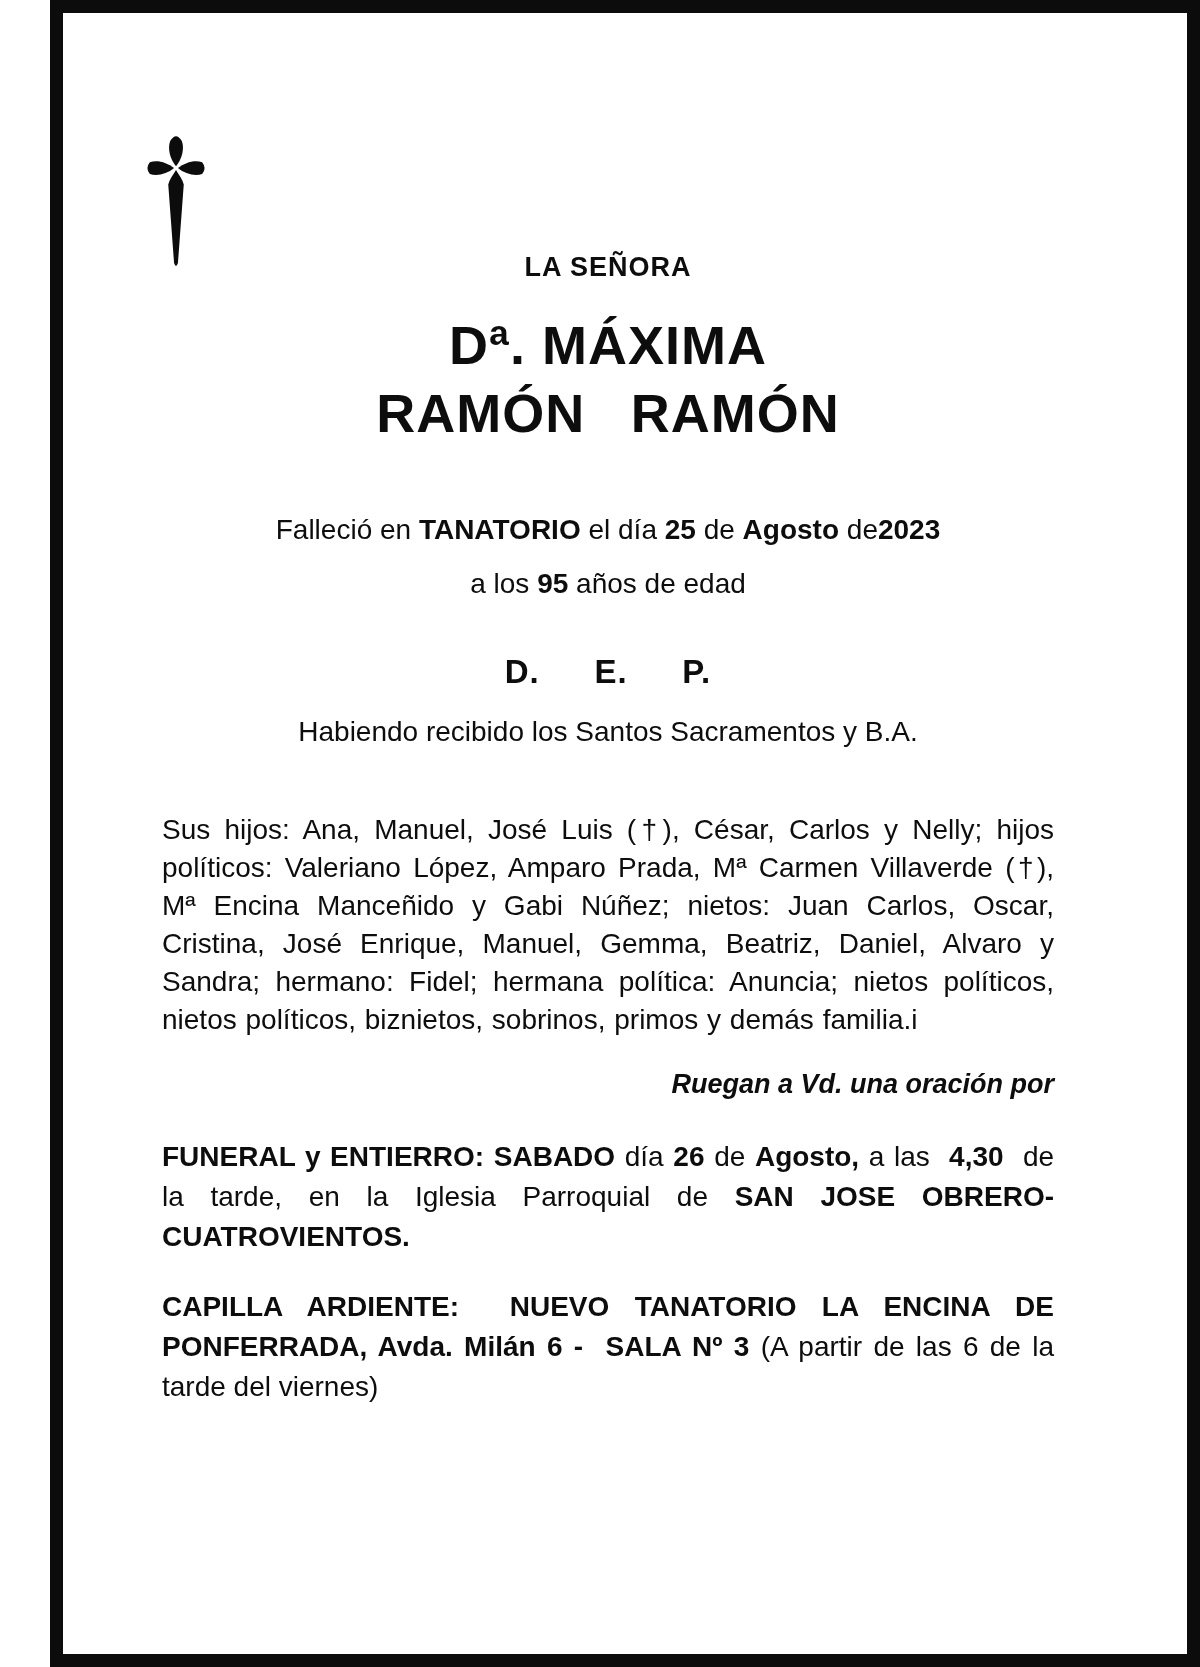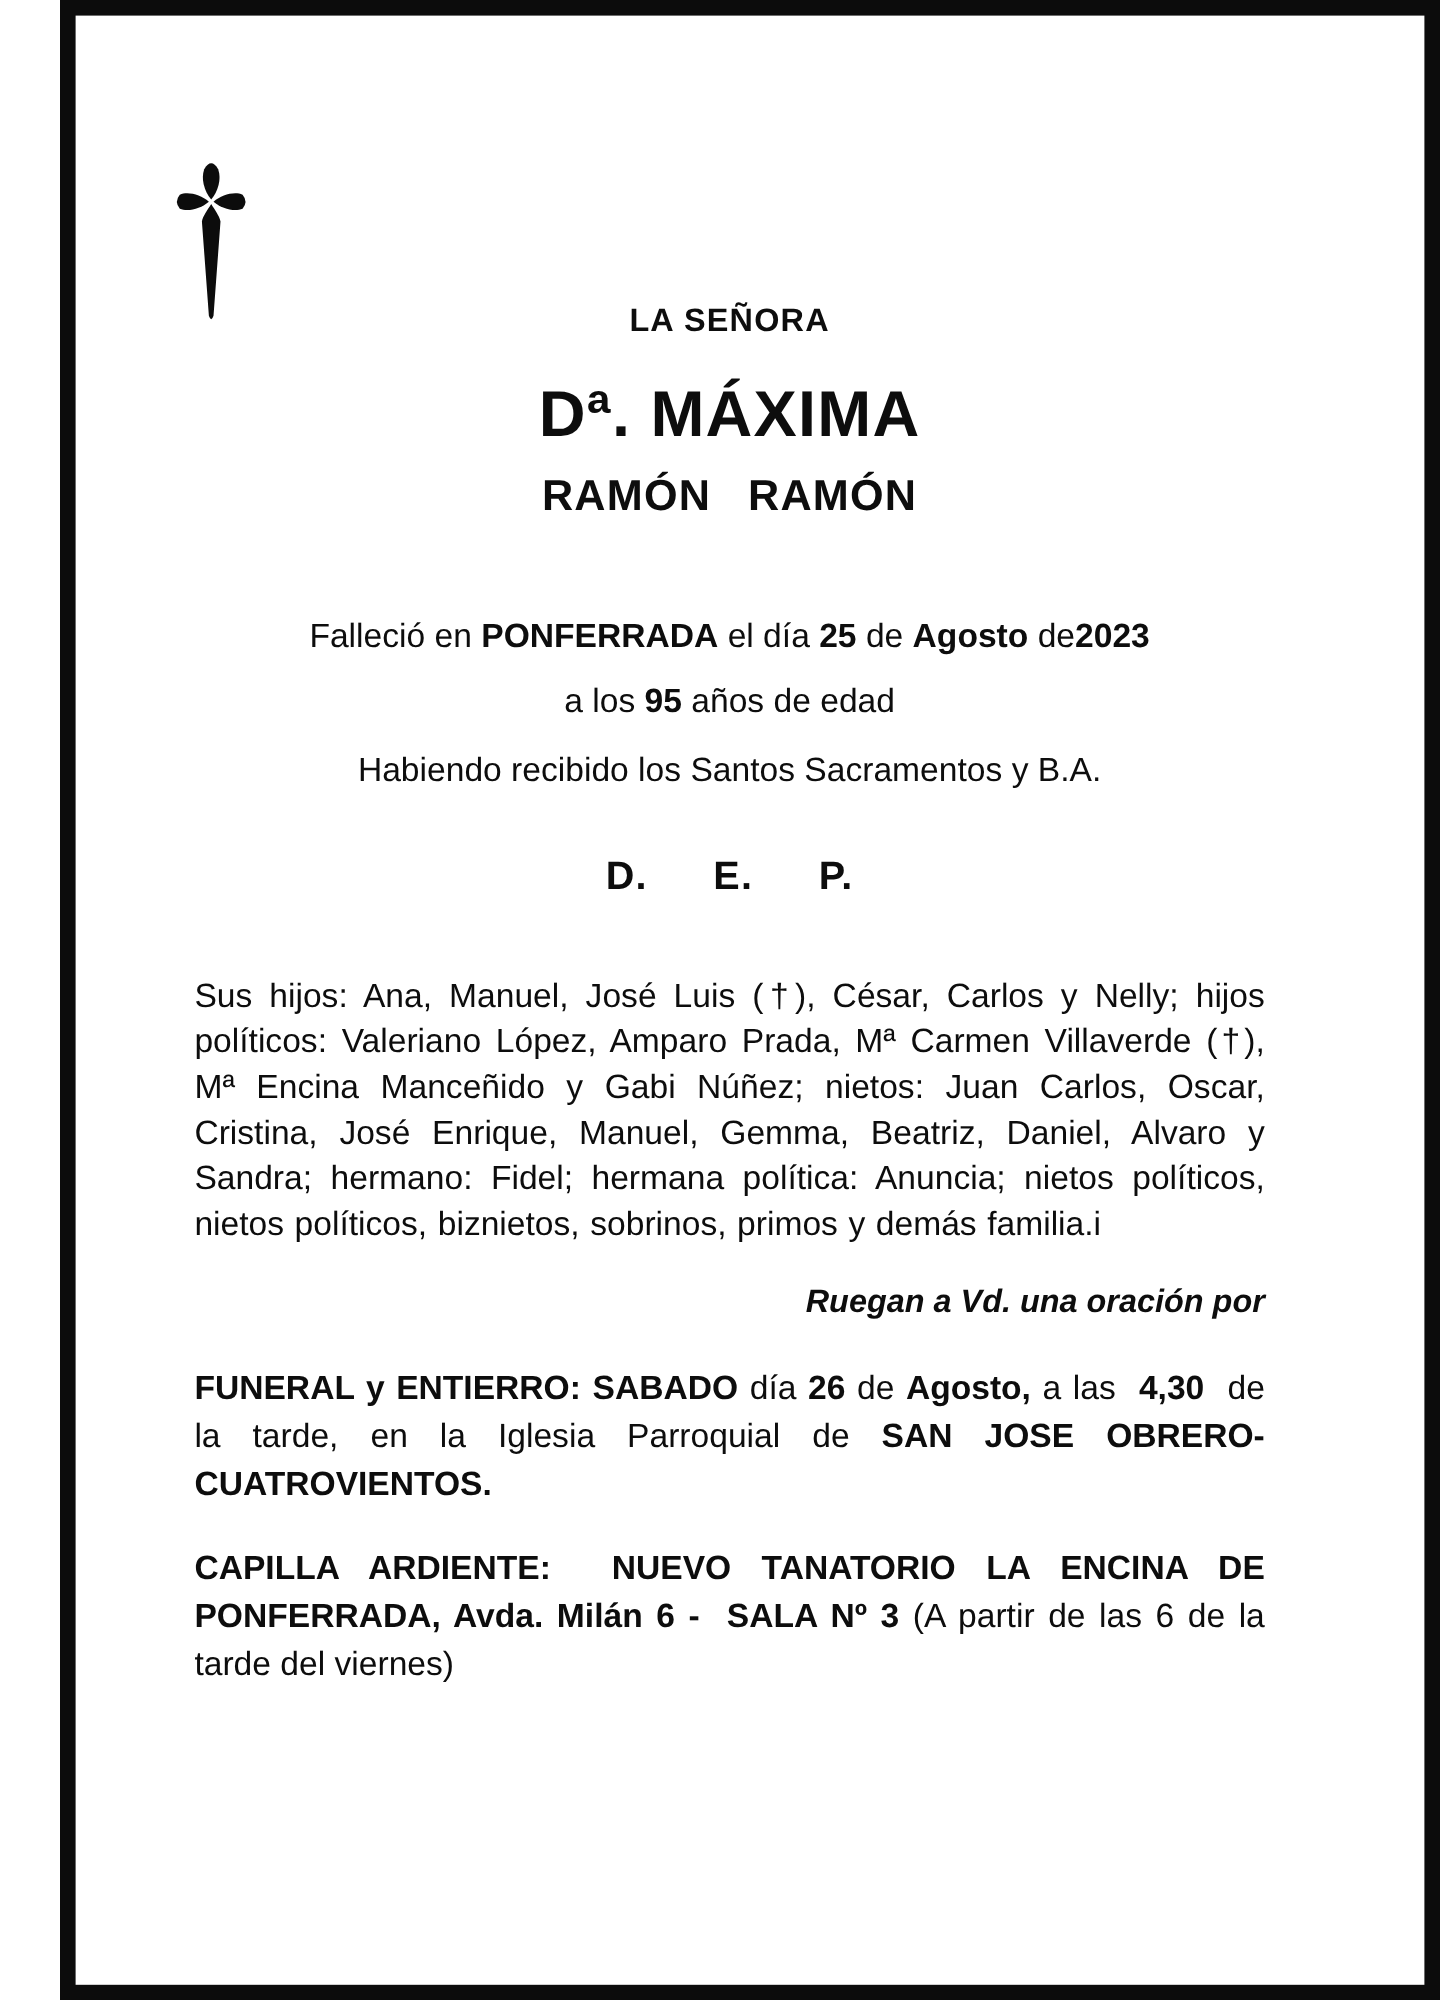--- a/index.html
+++ b/index.html
@@ -27,21 +27,21 @@
   .center{text-align:center;}
   .pre-title{
     margin-top:238px;font-size:27px;line-height:32px;font-weight:bold;
     letter-spacing:1px;
   }
   .name-line1{
     margin-top:32px;font-size:54px;line-height:60px;font-weight:bold;
     letter-spacing:1px;
   }
   .name-line2{
-    margin-top:8px;font-size:36px;line-height:60px;font-weight:bold;
+    margin-top:8px;font-size:54px;line-height:60px;font-weight:bold;
     letter-spacing:1px;word-spacing:0.55em;
   }
   .widow{
     margin-top:6px;font-size:26px;line-height:32px;font-weight:bold;
   }
   .death{margin-top:70px;font-size:28px;line-height:34px;}
   .age{margin-top:20px;font-size:28px;line-height:34px;}
   .sacraments{margin-top:24px;font-size:28px;line-height:34px;}
   .dep{
     margin-top:52px;font-size:33px;line-height:38px;font-weight:bold;
@@ -80,27 +80,27 @@
 
   <div class="content">
 
     <div class="center pre-title">LA SEÑORA</div>
 
     <div class="center name-line1">Dª. MÁXIMA</div>
 
     <div class="center name-line2">RAMÓN RAMÓN</div>
 
 
-    <div class="center death"><span>Falleció en </span><b>PONFERRADA</b><span> el día </span><b>25</b><span> de </span><b>Agosto</b><span> de</span><b>2023</b></div>
+    <div class="center death"><span>Falleció en </span><b>TANATORIO</b><span> el día </span><b>25</b><span> de </span><b>Agosto</b><span> de</span><b>2023</b></div>
 
     <div class="center age"><span>a los </span><b>95</b><span> años de edad</span></div>
 
+    <div class="center dep">D. E. P.</div>
+
     <div class="center sacraments">Habiendo recibido los Santos Sacramentos y B.A.</div>
-
-    <div class="center dep">D. E. P.</div>
 
     <p class="family">Sus hijos: Ana, Manuel, José Luis (†), César, Carlos y Nelly; hijos políticos: Valeriano López, Amparo Prada, Mª Carmen Villaverde (†), Mª Encina Manceñido y Gabi Núñez; nietos: Juan Carlos, Oscar, Cristina, José Enrique, Manuel, Gemma, Beatriz, Daniel, Alvaro y Sandra; hermano: Fidel; hermana política: Anuncia; nietos políticos, nietos políticos, biznietos, sobrinos, primos y demás familia.i</p>
 
     <div class="prayer">
       <div>Ruegan a Vd. una oración por</div>
     </div>
 
     <p class="para"><b>FUNERAL y ENTIERRO: SABADO</b><span> día </span><b>26</b><span> de </span><b>Agosto,</b><span> a las &nbsp;</span><b>4,30</b><span>&nbsp; de la tarde, en la Iglesia Parroquial de </span><b>SAN JOSE OBRERO-CUATROVIENTOS.</b></p>
 
     <p class="para para2"><b>CAPILLA ARDIENTE:&nbsp; NUEVO TANATORIO LA ENCINA DE PONFERRADA, Avda. Milán 6 -&nbsp; SALA Nº 3 </b><span>(A partir de las 6 de la tarde del viernes)</span></p>

